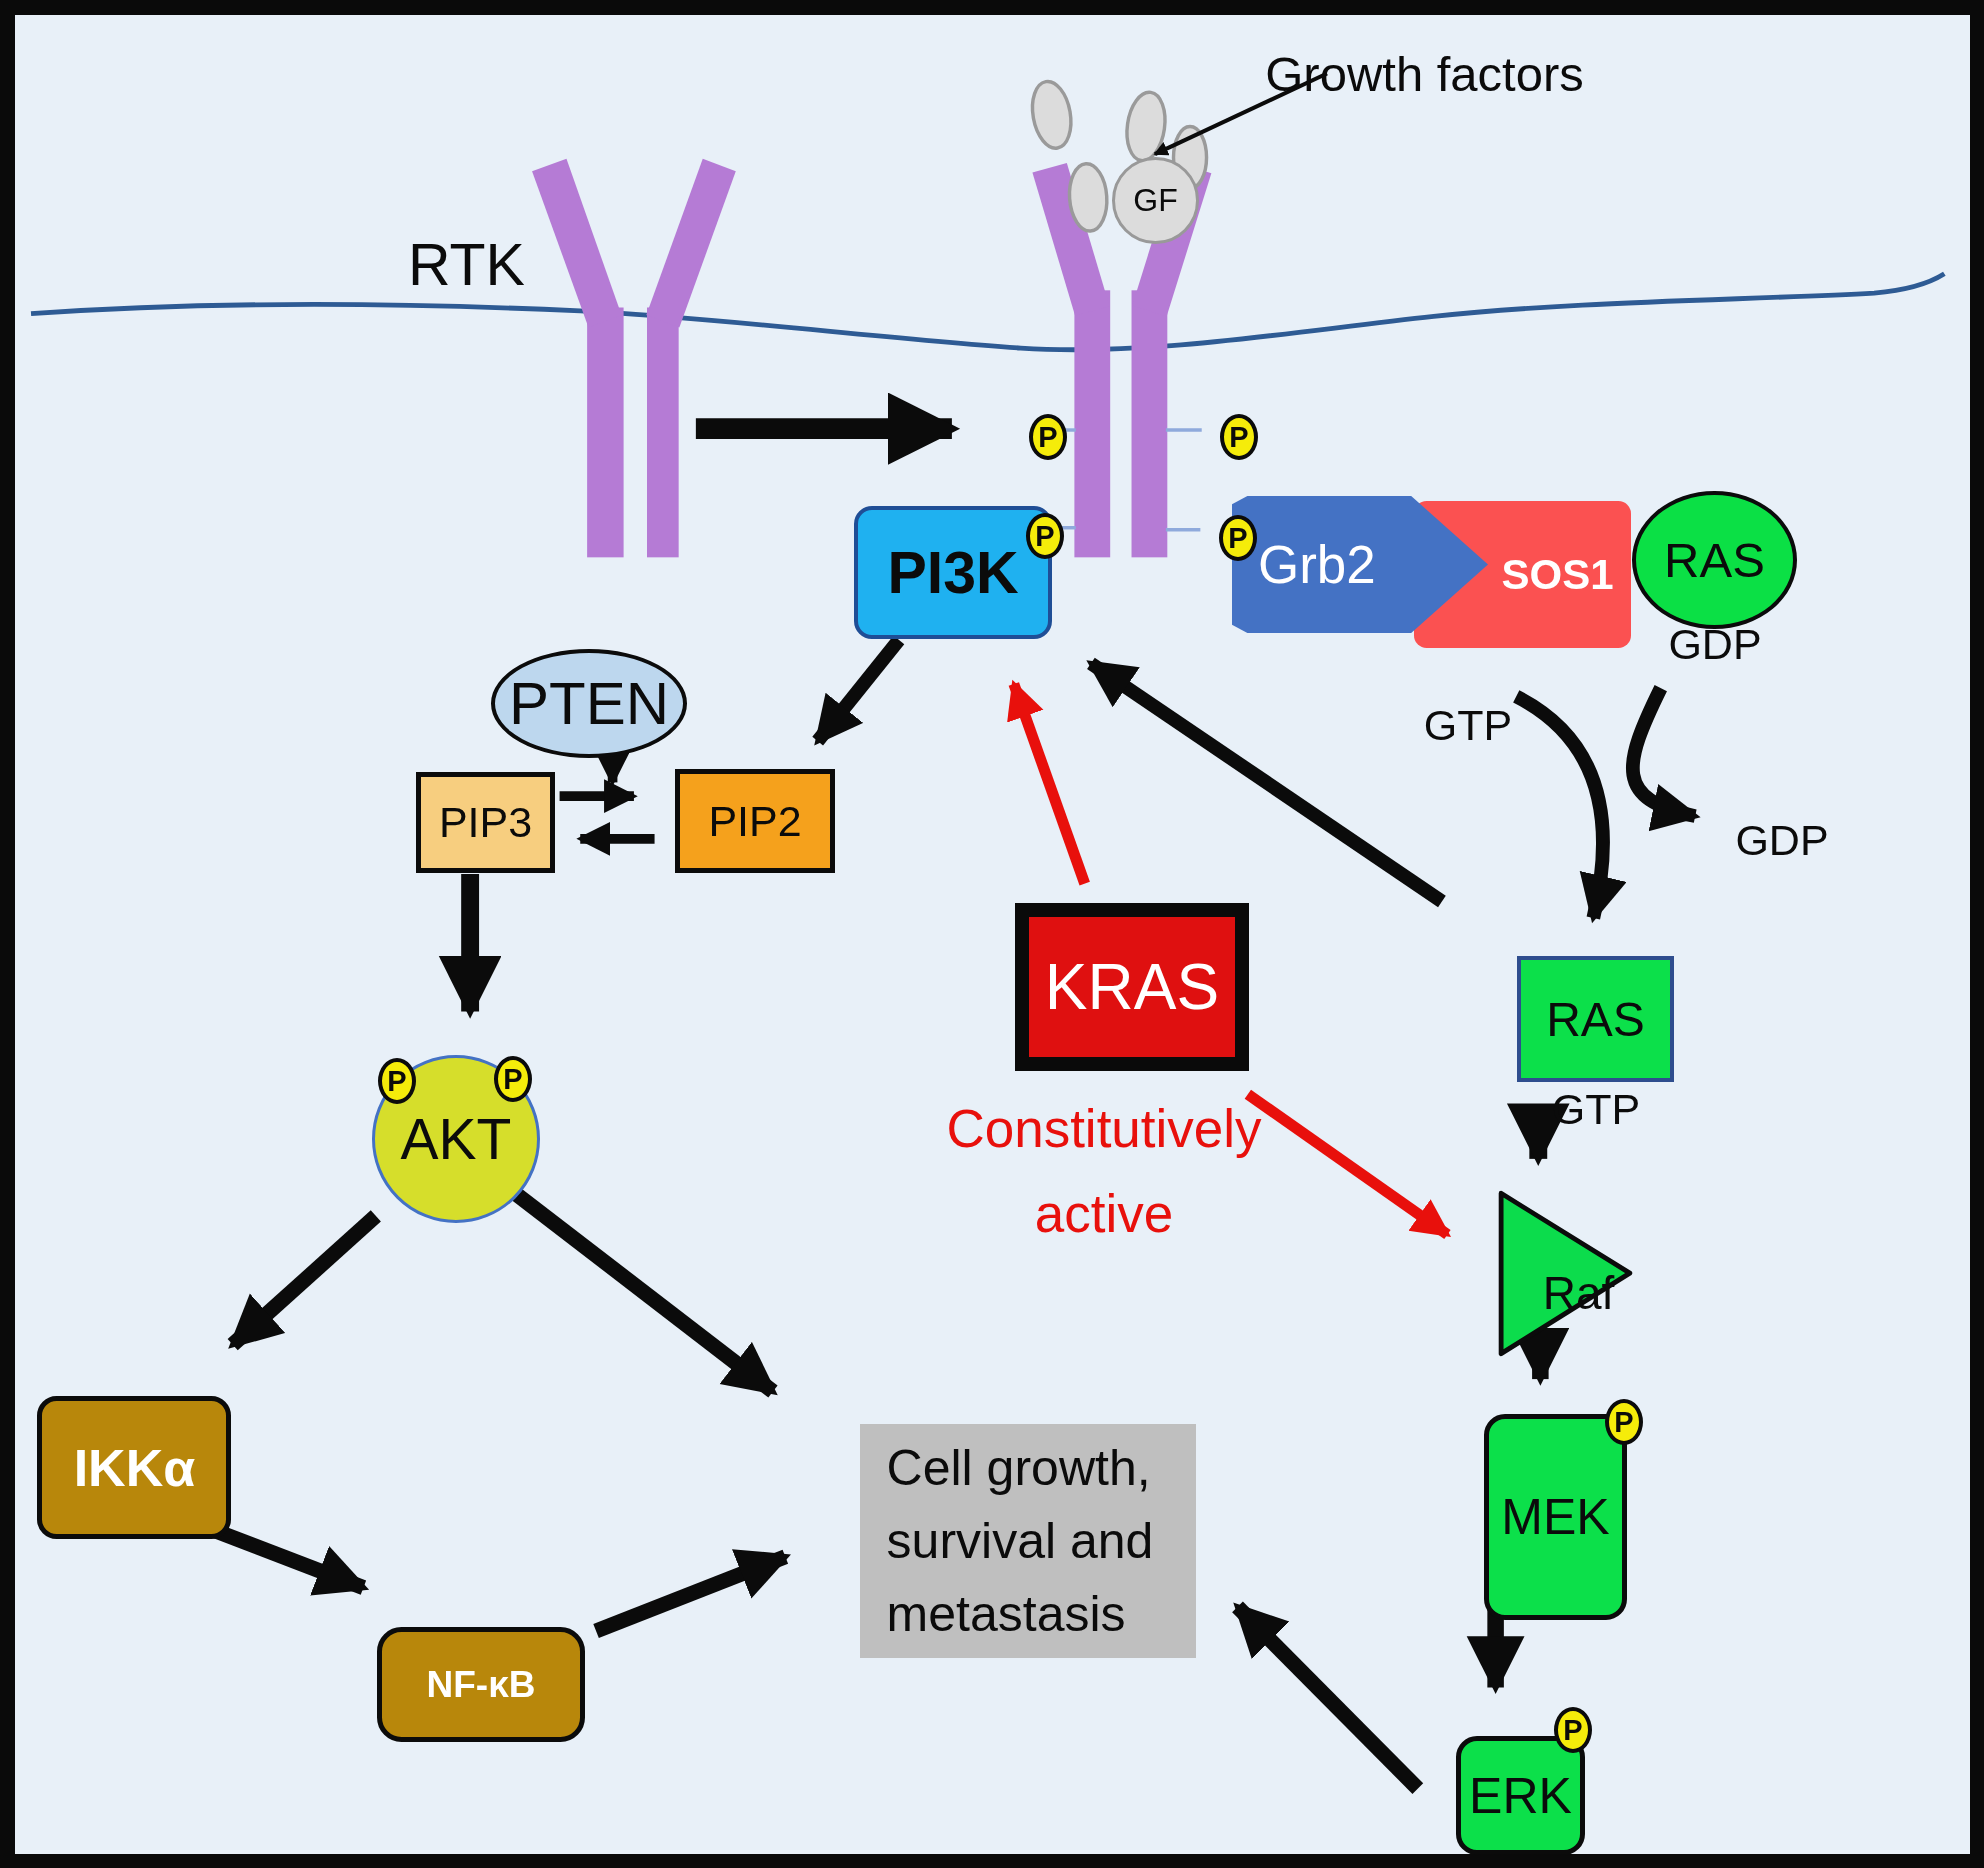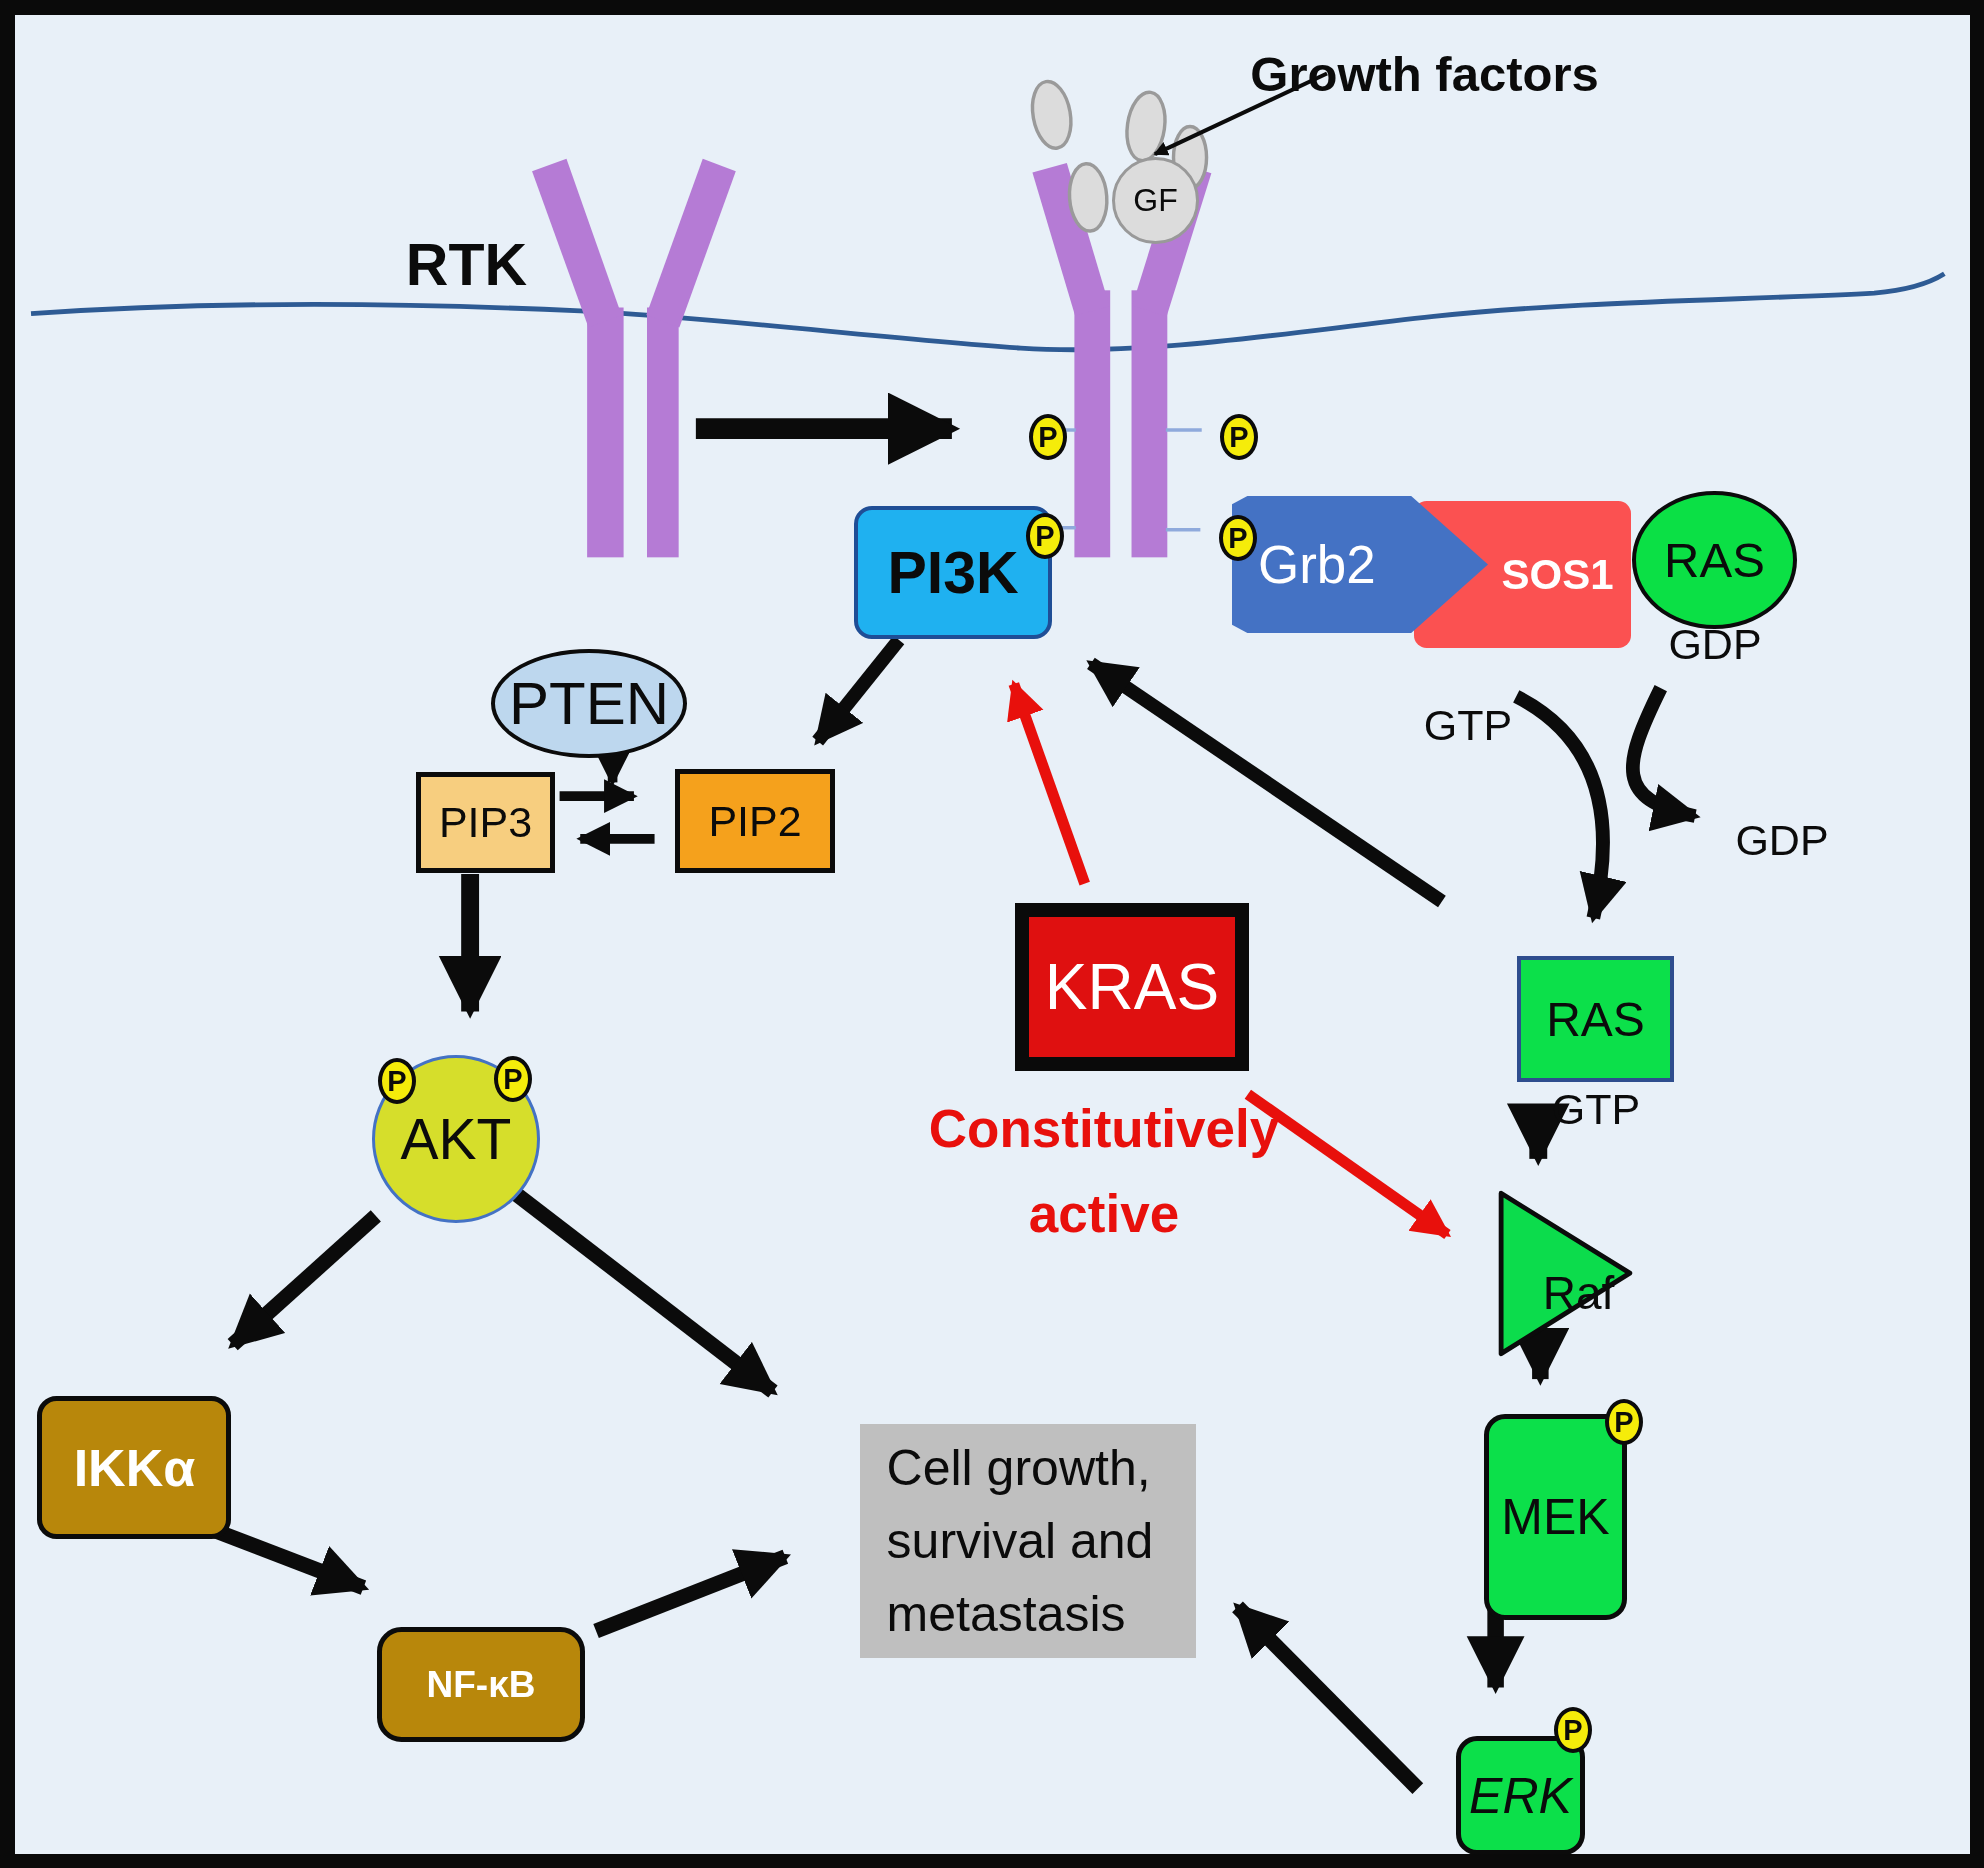--- a/index.html
+++ b/index.html
@@ -6,21 +6,21 @@
   #canvas{
     position:relative;width:1985px;height:1869px;box-sizing:border-box;
     border:15.4px solid #0a0a0a;background:var(--bg,#e8f0f8);
     font-family:"Liberation Sans", sans-serif;overflow:hidden;
   }
   #gfx{position:absolute;left:0;top:0;width:100%;height:100%;}
   .node{position:absolute;display:flex;align-items:center;justify-content:center;
         box-sizing:border-box;color:#0b0b0b;white-space:nowrap;}
   .lbl{position:absolute;display:flex;align-items:center;justify-content:center;
        color:#0b0b0b;white-space:nowrap;}
-  .bold{font-weight:bold;}
+  .bold{font-weight:normal;}
   .white{color:#ffffff;}
   .red{color:var(--red,#e8100c);}
   .pbadge{position:absolute;width:38px;height:46px;border-radius:50%;
           background:var(--yellow,#f5ec0a);border:4.2px solid #0b0b0b;box-sizing:border-box;
           display:flex;align-items:center;justify-content:center;
           font-weight:bold;font-size:29px;color:#0b0b0b;z-index:6;}
   .pi3k{left:839px;top:491px;width:198px;height:133px;background:var(--blue,#1fb1f0);
         border:4.9px solid #1f4e96;border-radius:18px;font-size:59px;font-weight:bold;z-index:4;}
   .grb2{left:1217px;top:481px;width:256px;height:137px;background:var(--royal,#4472c4);
         clip-path:polygon(0 6%,6% 0,70% 0,100% 50%,70% 100%,6% 100%,0 94%);
@@ -35,21 +35,21 @@
         border:5.6px solid #0b0b0b;font-size:43px;}
   .pip2{left:660px;top:754px;width:160px;height:104px;background:var(--orange,#f5a11c);
         border:5.6px solid #0b0b0b;font-size:43px;}
   .kras{left:1000px;top:888px;width:234px;height:168px;background:var(--krasred,#df1010);
         border:14px solid #0a0a0a;font-size:64px;color:#fff;}
   .rasgtp{left:1502px;top:941px;width:157px;height:126px;background:var(--green2,#0ce04a);
         border:4.9px solid #2e4d8e;font-size:48px;}
   .mek{left:1469px;top:1399px;width:143px;height:206px;background:var(--green2,#0ce04a);
         border:5.6px solid #0b0b0b;border-radius:21px;font-size:50px;}
   .erk{left:1441px;top:1721px;width:129px;height:119px;background:var(--green2,#0ce04a);
-        border:5.6px solid #0b0b0b;border-radius:21px;font-size:50px;font-style:italic;}
+        border:5.6px solid #0b0b0b;border-radius:21px;font-size:50px;}
   .akt{left:357px;top:1040px;width:168px;height:168px;background:var(--chartreuse,#d6de2b);
         border:3.5px solid #4472c4;border-radius:50%;font-size:57px;z-index:5;}
   .ikka{left:22.4px;top:1381px;width:194px;height:143px;background:var(--gold,#b8870b);
         border:5.6px solid #0b0b0b;border-radius:19.6px;font-size:52px;font-weight:bold;color:#fff;}
   .nfkb{left:362px;top:1612px;width:208px;height:115px;background:var(--gold,#b8870b);
         border:5.6px solid #0b0b0b;border-radius:24.5px;font-size:37px;font-weight:bold;color:#fff;}
   .graybox{left:845px;top:1409px;width:336px;height:234px;background:var(--gray,#bfbfbf);
         flex-direction:column;align-items:flex-start;justify-content:center;
         padding-left:26.6px;font-size:50px;line-height:73px;}
   .gfcircle{left:1097px;top:142px;width:87px;height:87px;border-radius:50%;

